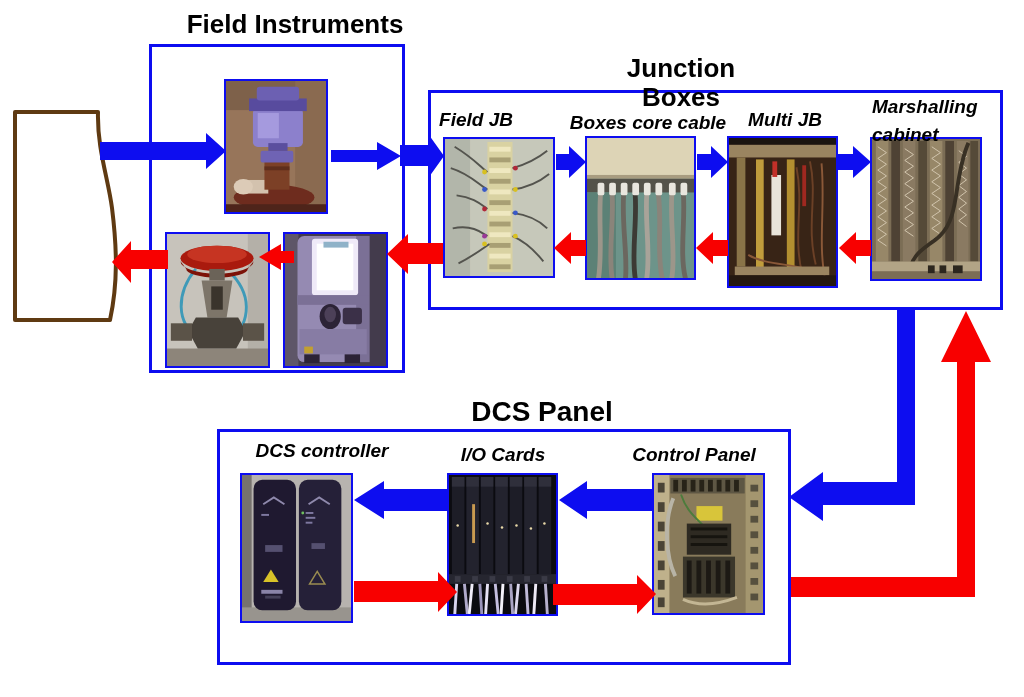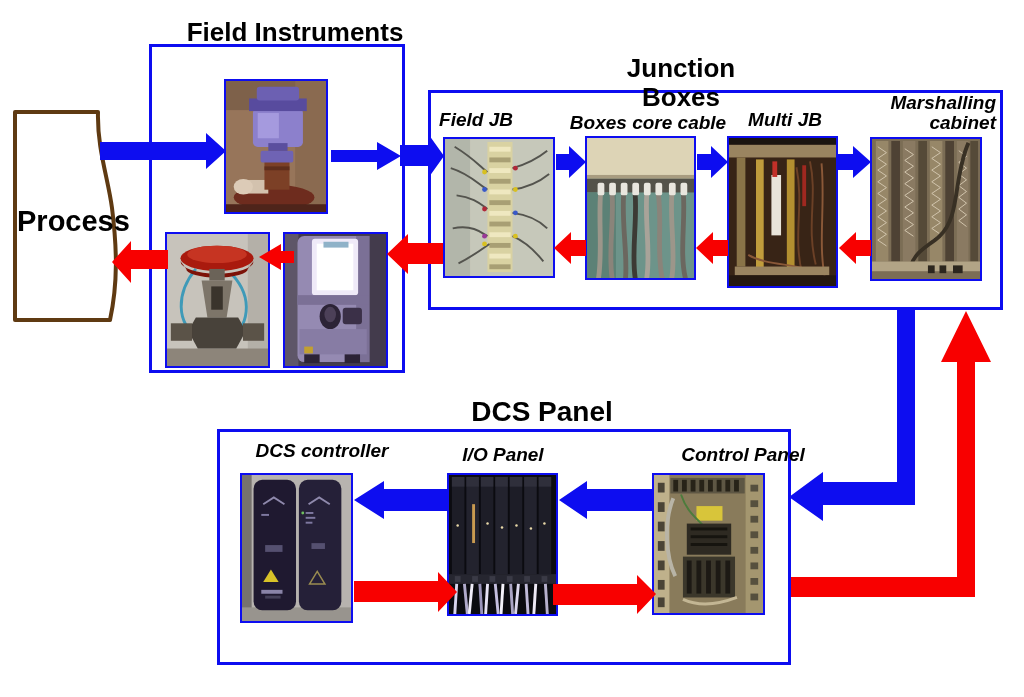--- a/index.html
+++ b/index.html
@@ -12,52 +12,51 @@
   }
   .box{position:absolute;border:3px solid var(--blue);z-index:10;background:transparent;}
   .photo{position:absolute;border:2px solid var(--blue);z-index:15;box-sizing:border-box;overflow:hidden;background:#888;}
   .photo svg{display:block;width:100%;height:100%;}
   .title{position:absolute;z-index:20;font-weight:bold;font-size:26px;line-height:29px;
     transform:translateX(-50%);white-space:nowrap;text-align:center;}
   .title.wrap{white-space:normal;width:150px;}
   .title.dcs{font-size:28px;}
   .plabel{position:absolute;z-index:20;font-weight:bold;font-style:italic;font-size:19px;line-height:21px;
     transform:translateX(-50%);white-space:nowrap;text-align:center;}
-  .plabel.wrap{white-space:normal;width:124px;line-height:20px;transform:none;text-align:right;}
+  .plabel.wrap{white-space:normal;width:124px;line-height:28px;transform:none;text-align:left;}
   .process-label{position:absolute;z-index:20;font-weight:bold;font-size:29px;white-space:nowrap;}
   .arrows{position:absolute;left:0;top:0;z-index:30;pointer-events:none;}
   .arrows .fwd{fill:var(--blue);stroke:none;}
   .arrows .ret{fill:var(--red);stroke:none;}
   .pshape{position:absolute;left:10px;top:108px;z-index:5;}
 </style>
 </head>
 <body>
 
 <div class="canvas">
 
   <svg class="pshape" width="115" height="218" viewBox="0 0 115 218">
     <path d="M5,4 H88 C87,40 98,70 102,100 C107,140 108,175 100,212 H5 Z" fill="#ffffff" stroke="var(--brown)" stroke-width="4" stroke-linejoin="round"></path>
   </svg>
-  <div class="process-label" style="left:17px;top:205px;">Process</div>
 
   <div class="box" style="left:149px;top:44px;width:250px;height:323px;"></div>
   <div class="box" style="left:428px;top:90px;width:569px;height:214px;"></div>
   <div class="box" style="left:217px;top:429px;width:568px;height:230px;"></div>
 
-  <div class="title" style="left:295px;top:10px;margin-top:8px;">Field Instruments</div>
+  <div class="title" style="left:295px;top:10px;">Field Instruments</div>
   <div class="title dcs" style="left:542px;top:397px;">DCS Panel</div>
   <div class="title wrap" style="left:681px;top:54px;">Junction Boxes</div>
 
   <div class="plabel" style="left:476px;top:109px;text-align:right;">Field JB</div>
   <div class="plabel" style="left:648px;top:112px;">Boxes core cable</div>
   <div class="plabel" style="left:785px;top:109px;">Multi JB</div>
   <div class="plabel wrap" style="left:872px;top:93px;">Marshalling cabinet</div>
   <div class="plabel" style="left:322px;top:440px;">DCS controller</div>
-  <div class="plabel" style="left:503px;top:444px;">I/O Panel</div>
-  <div class="plabel" style="left:743px;top:444px;">Control Panel</div>
+  <div class="plabel" style="left:503px;top:444px;">I/O Cards</div>
+  <div class="plabel" style="left:694px;top:444px;">Control Panel</div>
 
   <div class="photo" style="left:224px;top:79px;width:104px;height:135px;">
     <svg viewBox="0 0 104 135" preserveAspectRatio="none">
       <rect width="104" height="135" fill="#97755a"></rect>
       <rect width="104" height="30" fill="#7e614a"></rect>
       <rect x="72" width="32" height="135" fill="#8a6a50"></rect>
       <ellipse cx="50" cy="120" rx="42" ry="13" fill="#6e2c1e"></ellipse>
       <rect y="127" width="104" height="8" fill="#4e241a"></rect>
       <rect x="14" y="102" width="30" height="14" fill="#d3c2ae"></rect>
       <ellipse cx="18" cy="109" rx="10" ry="8" fill="#dccbb7"></ellipse>

